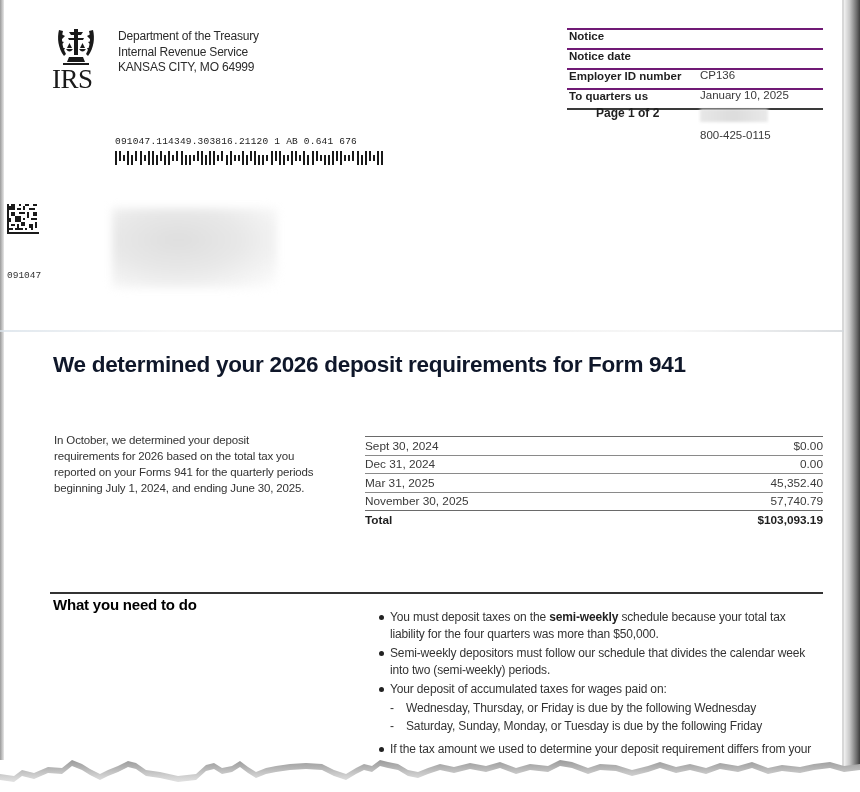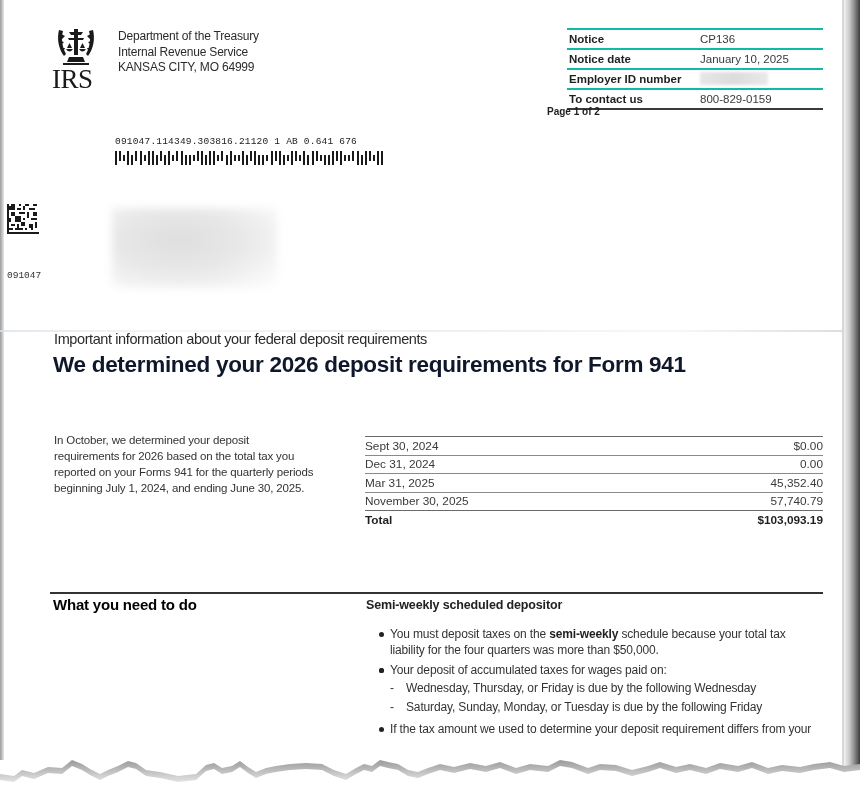--- a/index.html
+++ b/index.html
@@ -43,35 +43,35 @@
     font-size: 12px; line-height: 15.5px; color: #2b2b2b;
     letter-spacing: -0.2px;
   }
   .agency div { white-space: nowrap; }
 
   
   .notice-box {
     position: absolute; left: 567px; top: 28px; width: 256px;
   }
   .notice-row {
-    display: flex; height: 18px; align-items: center;
-    border-top: 2px solid #14b8a6;
+    display: flex; height: 18px; align-items: flex-start;
+    border-top: 2px solid #701a75;
     font-size: 11.5px;
   }
   .notice-row.last { border-bottom: 2px solid #3a3a3a; }
   .notice-row .lbl { width: 131px; font-weight: bold; color: #1f1f1f; padding-left: 2px; white-space: nowrap; }
-  .notice-row .val { color: #3a3a3a; white-space: nowrap; }
+  .notice-row .val { color: #3a3a3a; white-space: nowrap; margin-top: 39px; }
   .redacted {
     display: inline-block; width: 68px; height: 13px;
     background: linear-gradient(to right, #e7e7e7, #dcdcdc, #e9e9e9);
     filter: blur(1.5px);
   }
   .page-of {
-    position: absolute; left: 547px; top: 106px;
-    font-size: 10px; font-weight: bold; color: #1f1f1f;
+    position: absolute; left: 596px; top: 106px;
+    font-size: 12px; font-weight: bold; color: #1f1f1f;
   }
 
   
   .barcode-text {
     position: absolute; left: 115px; top: 136px;
     font-family: "Liberation Mono", "DejaVu Sans Mono", monospace;
     font-size: 9.5px; color: #222; letter-spacing: 0.2px; white-space: nowrap;
   }
   .barcode {
     position: absolute; left: 115px; top: 151px; height: 14px; width: 310px;
@@ -199,22 +199,22 @@
     </div>
     <div class="notice-row">
       <span class="lbl">Notice date</span>
       <span class="val">January 10, 2025</span>
     </div>
     <div class="notice-row">
       <span class="lbl">Employer ID number</span>
       <span class="val"><span class="redacted"></span></span>
     </div>
     <div class="notice-row last">
-      <span class="lbl">To contact us</span>
-      <span class="val">800-829-0159</span>
+      <span class="lbl">To quarters us</span>
+      <span class="val">800-425-0115</span>
     </div>
   </div>
   <div class="page-of">Page 1 of 2</div>
 
   <div class="barcode-text">091047.114349.303816.21120 1 AB 0.641 676</div>
   <div class="barcode" id="barcode">
       <span style="height: 14px;"></span>
       <span style="height: 10px; align-self: flex-start;"></span>
       <span style="height: 6px; align-self: center;"></span>
       <span style="height: 14px;"></span>
@@ -312,21 +312,20 @@
         <rect x="9" y="12" width="1" height="1"></rect>
         <rect x="12" y="12" width="1" height="1"></rect>
     </g>
   </svg>
   <div class="qr-id">091047</div>
 
   <div class="address-blur"></div>
 
   <div class="fold"></div>
 
-  <div class="subtitle">Important information about your federal deposit requirements</div>
   <div class="title">We determined your 2026 deposit requirements for Form 941</div>
 
   <div class="intro">In October, we determined your deposit requirements for 2026 based on the total tax you reported on your Forms 941 for the quarterly periods beginning July 1, 2024, and ending June 30, 2025.</div>
 
   <div class="ltable">
     <div class="row first">
       <span>Sept 30, 2024</span>
       <span>$0.00</span>
     </div>
     <div class="row">
@@ -344,28 +343,28 @@
     <div class="row total">
       <span>Total</span>
       <span>$103,093.19</span>
     </div>
   </div>
 
   <div class="sep-line"></div>
   <div class="section-title">What you need to do</div>
 
   <div class="depositor">
-    <div class="dtitle">Semi-weekly scheduled depositor</div>
     <ul>
       <li>
         <span class="dot"></span>
         <span>You must deposit taxes on the </span><b>semi-weekly</b><span> schedule because your total tax liability for the four quarters was more than $50,000.</span>
       </li>
       <li>
         <span class="dot"></span>
+        <span>Semi-weekly depositors must follow our schedule that divides the calendar week into two (semi-weekly) periods.</span>
       </li>
       <li>
         <span class="dot"></span>
         <span>Your deposit of accumulated taxes for wages paid on:</span>
         <div class="sub">
           <div><span class="dash">-</span><span>Wednesday, Thursday, or Friday is due by the following Wednesday</span></div>
           <div><span class="dash">-</span><span>Saturday, Sunday, Monday, or Tuesday is due by the following Friday</span></div>
         </div>
       </li>
       <li class="cut">

